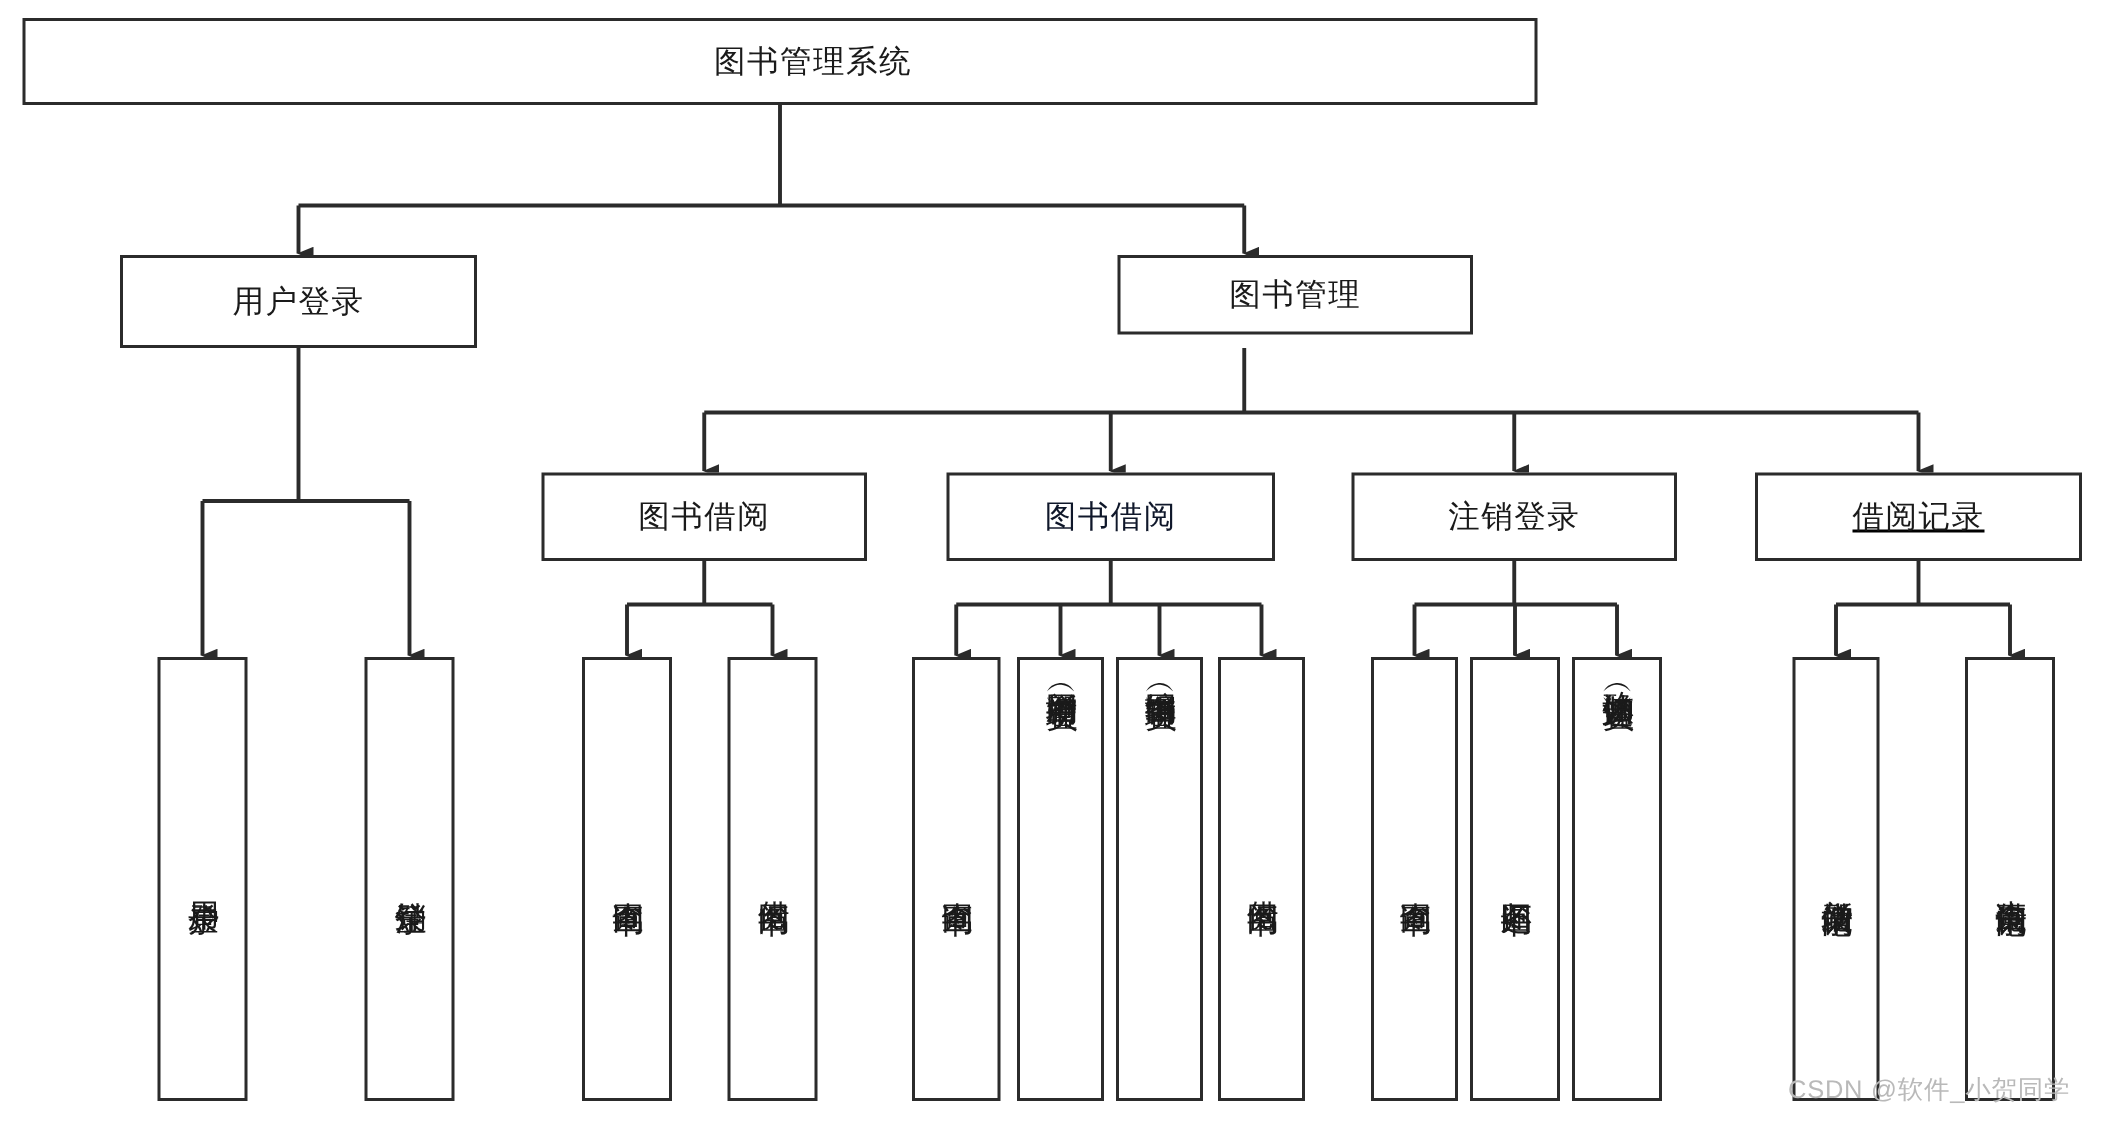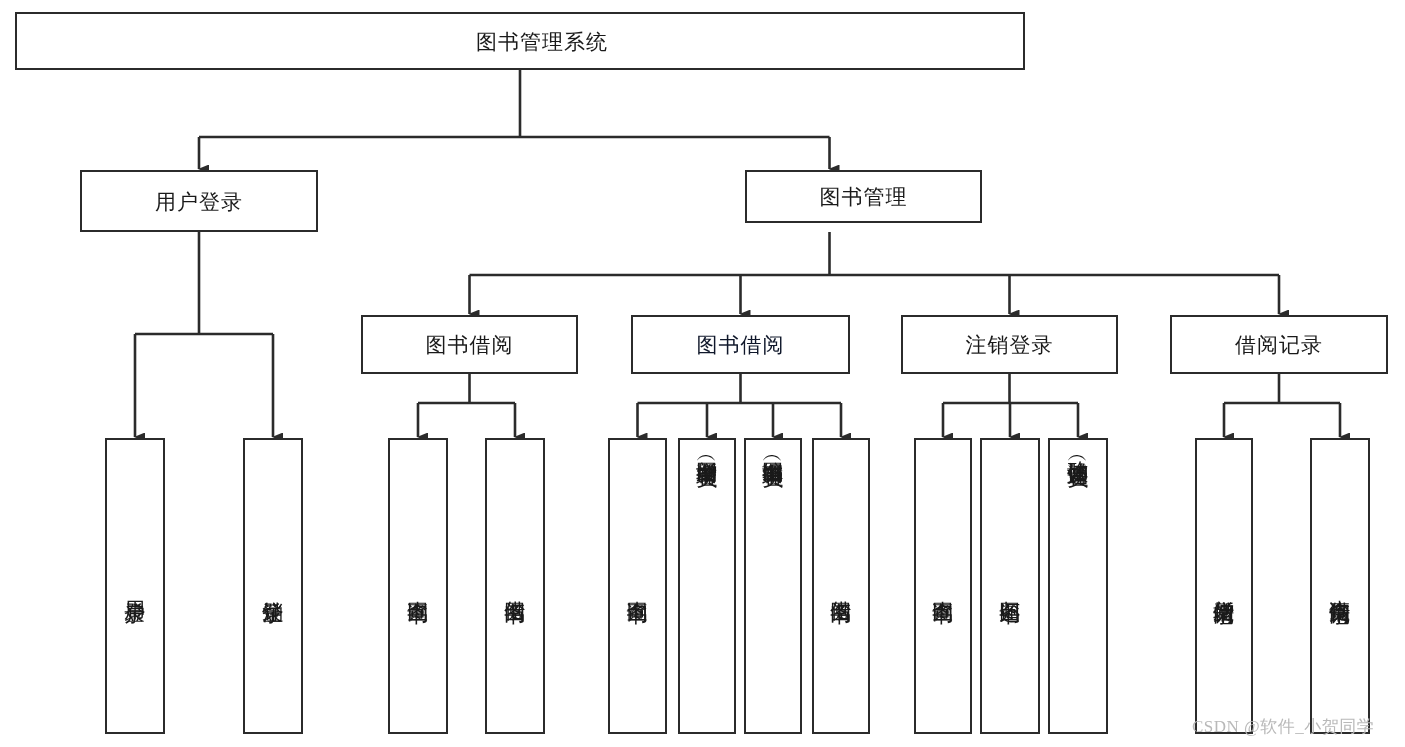--- a/index.html
+++ b/index.html
@@ -71,21 +71,21 @@
       </div>
       <div class="node horiz" style="left: 361px; top: 315px; width: 217px; height: 59px; border-color: rgb(43, 43, 43); background: rgb(255, 255, 255);">
         <span class="label" style="color: rgb(26, 26, 26);">图书借阅</span>
       </div>
       <div class="node horiz" style="left: 631px; top: 315px; width: 219px; height: 59px; border-color: rgb(43, 43, 43); background: rgb(255, 255, 255);">
         <span class="label" style="color: #0f172a;">图书借阅</span>
       </div>
       <div class="node horiz" style="left: 901px; top: 315px; width: 217px; height: 59px; border-color: rgb(43, 43, 43); background: rgb(255, 255, 255);">
         <span class="label" style="color: rgb(26, 26, 26);">注销登录</span>
       </div>
-      <div class="node horiz" style="left: 1170px; top: 315px; width: 218px; height: 59px; border-color: rgb(43, 43, 43); background: rgb(255, 255, 255);">
+      <div class="node horiz" style="left: 1170px; top: 315px; width: 218px; height: 59px; border-color: rgb(43, 43, 43); background: rgb(255, 255, 255); text-decoration: underline;">
         <span class="label" style="color: rgb(26, 26, 26);">借阅记录</span>
       </div>
       <div class="node vert centered" style="left: 105px; top: 438px; width: 60px; height: 296px; border-color: rgb(43, 43, 43); background: rgb(255, 255, 255);">
         <span class="label" style="color: rgb(26, 26, 26);">用户登录</span>
       </div>
       <div class="node vert centered" style="left: 243px; top: 438px; width: 60px; height: 296px; border-color: rgb(43, 43, 43); background: rgb(255, 255, 255);">
         <span class="label" style="color: rgb(26, 26, 26);">注销登录</span>
       </div>
       <div class="node vert centered" style="left: 388px; top: 438px; width: 60px; height: 296px; border-color: rgb(43, 43, 43); background: rgb(255, 255, 255);">
         <span class="label" style="color: rgb(26, 26, 26);">查询图书</span>
@@ -114,14 +114,14 @@
       <div class="node vert" style="left: 1048px; top: 438px; width: 60px; height: 296px; border-color: rgb(43, 43, 43); background: rgb(255, 255, 255);">
         <span class="label" style="color: rgb(26, 26, 26);">确认归还（管理员）</span>
       </div>
       <div class="node vert centered" style="left: 1195px; top: 438px; width: 58px; height: 296px; border-color: rgb(43, 43, 43); background: rgb(255, 255, 255);">
         <span class="label" style="color: rgb(26, 26, 26);">新增借阅记录</span>
       </div>
       <div class="node vert centered" style="left: 1310px; top: 438px; width: 60px; height: 296px; border-color: rgb(43, 43, 43); background: rgb(255, 255, 255);">
         <span class="label" style="color: rgb(26, 26, 26);">查询借阅记录</span>
       </div>
     </div>
-  <div class="watermark" style="left: 1192px; top: 715px; color: rgb(185, 185, 185); font-family: Liberation Serif, serif;">CSDN @软件_小贺同学</div>
+  <div class="watermark" style="left: 1192px; top: 715px; color: rgb(185, 185, 185);">CSDN @软件_小贺同学</div>
 </div>
 
 </body></html>

